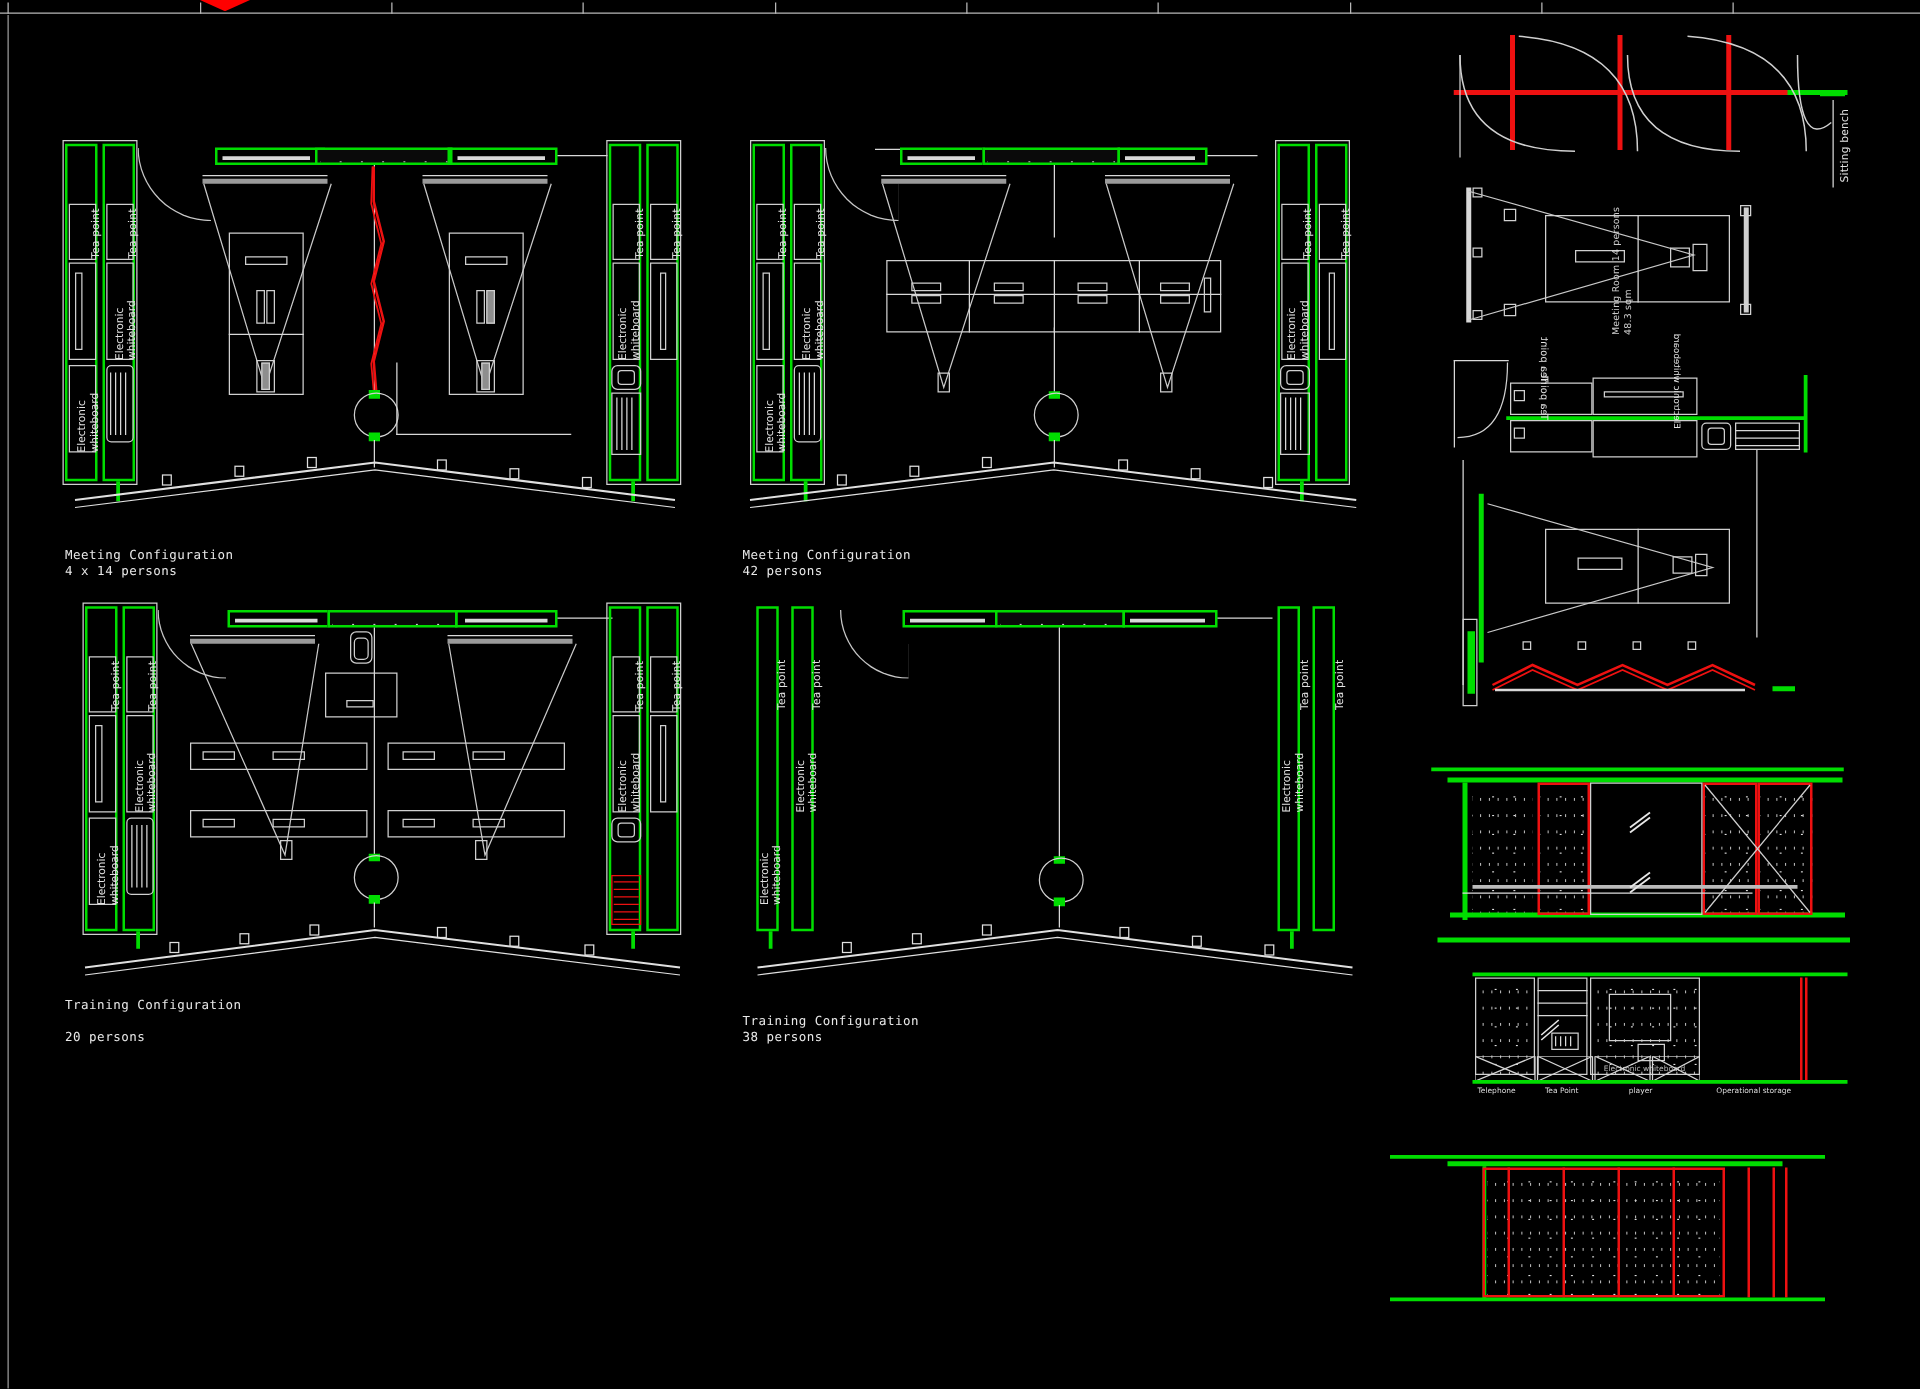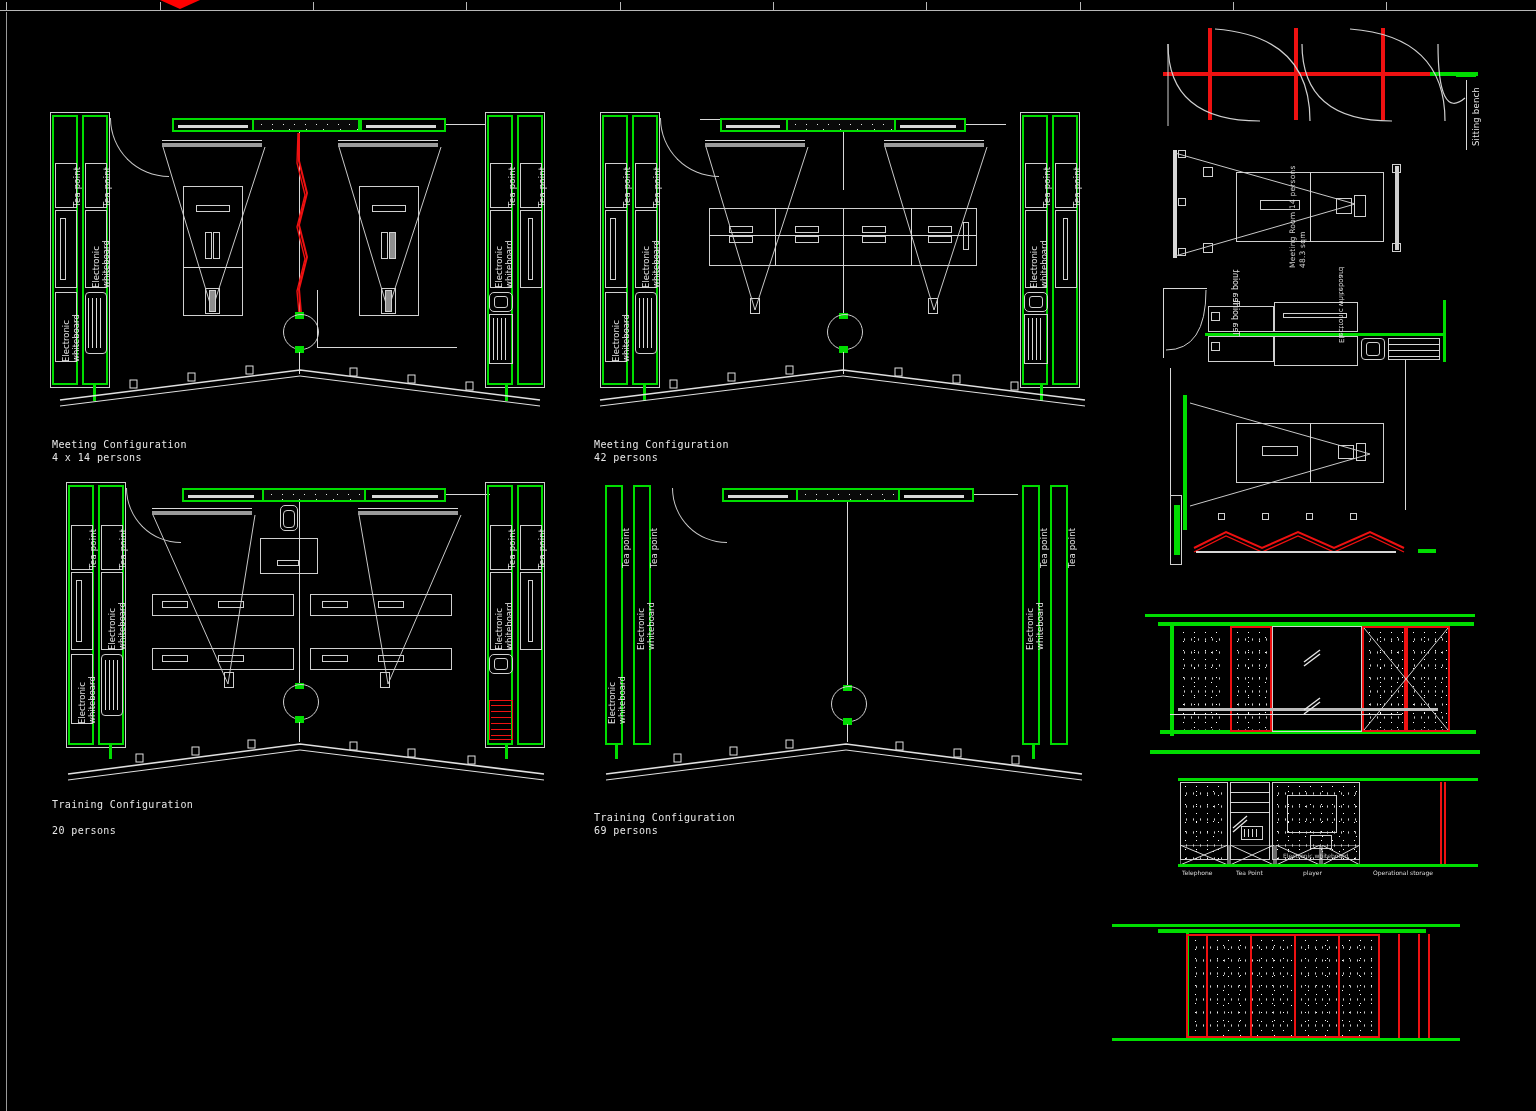--- a/index.html
+++ b/index.html
@@ -584,21 +584,21 @@
         <rect x="78" y="18" width="7" height="8"></rect>
           <rect x="134" y="11" width="7" height="8"></rect>
         <rect x="190" y="4" width="7" height="8"></rect>
           <rect x="300" y="6" width="7" height="8"></rect>
         <rect x="358" y="13" width="7" height="8"></rect>
           <rect x="416" y="20" width="7" height="8"></rect>
       </g>
     </svg>
 
     <div class="caption" style="left:594px;top:811px;">Training Configuration</div>
-    <div class="caption" style="left:594px;top:824px;">69 persons</div>
+    <div class="caption" style="left:594px;top:824px;">38 persons</div>
   </div>
 
   <div>
 
     <div class="r" style="left:1163px;top:72px;width:310px;height:4px;"></div>
     <div class="r" style="left:1208px;top:28px;width:4px;height:92px;"></div>
     <div class="r" style="left:1294px;top:28px;width:4px;height:92px;"></div>
     <div class="r" style="left:1381px;top:28px;width:4px;height:92px;"></div>
     <div class="g" style="left:1430px;top:72px;width:44px;height:4px;"></div>
     <div class="g" style="left:1452px;top:72px;width:26px;height:4px;"></div>

